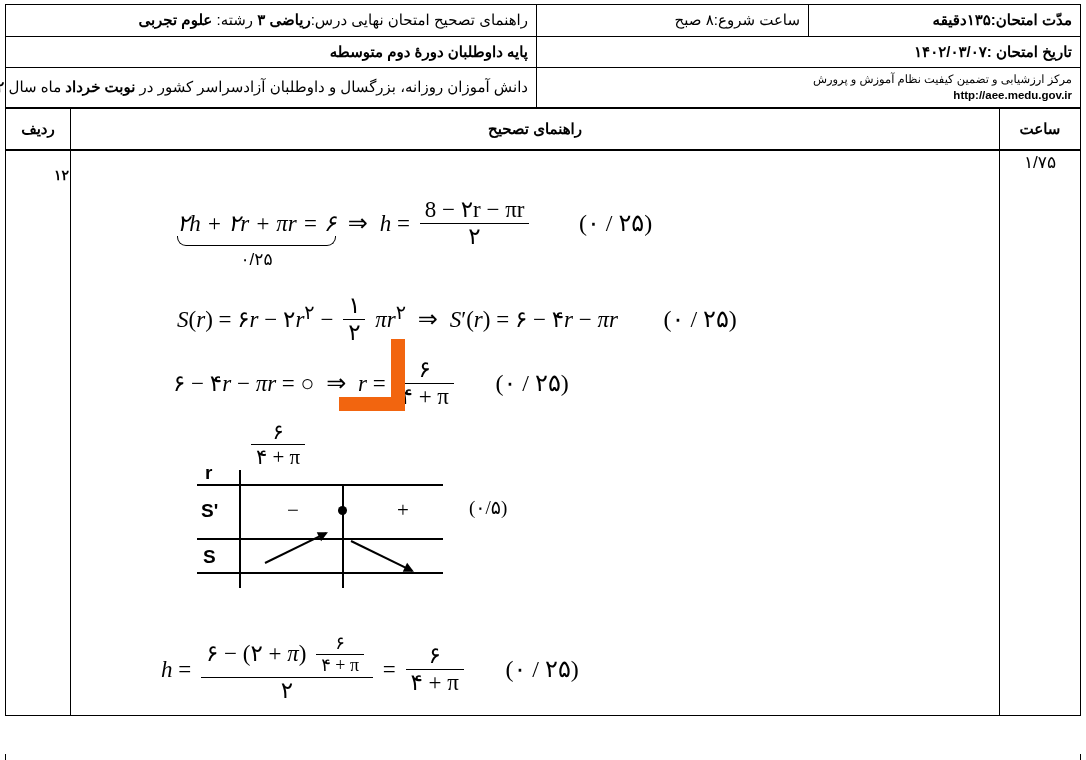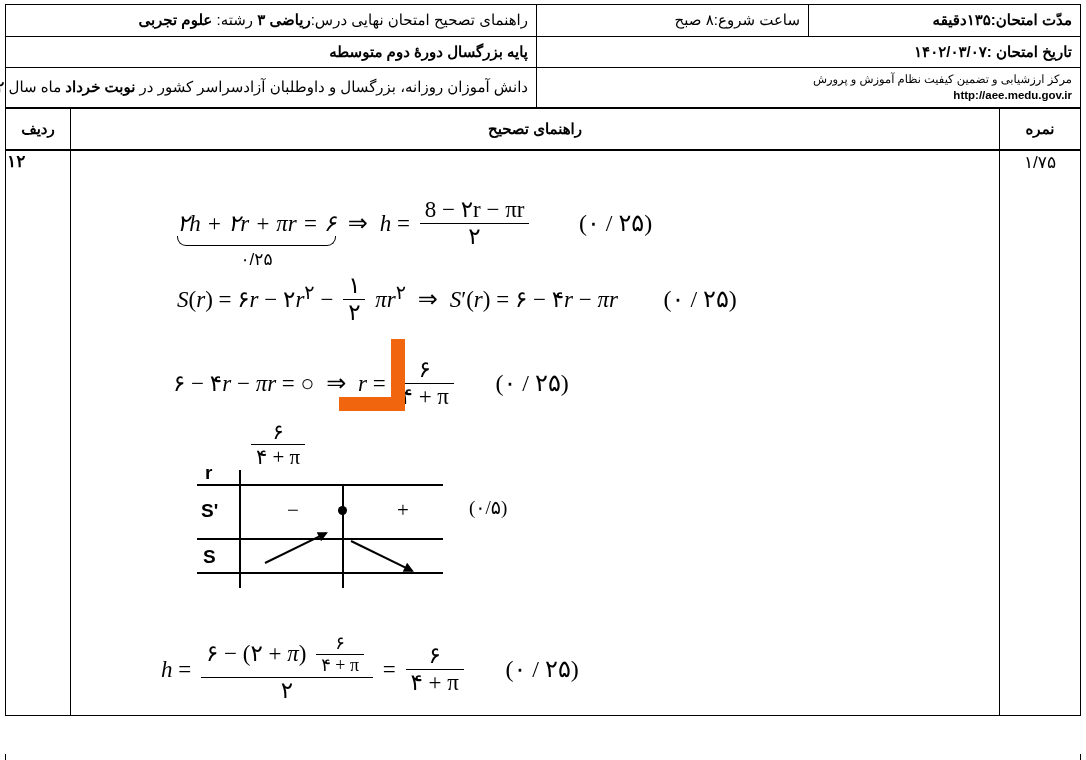--- a/index.html
+++ b/index.html
@@ -72,21 +72,21 @@
     margin: 0 auto;
     border-collapse: collapse;
     table-layout: fixed;
     height: 566px;
   }
   .body-tbl > tbody > tr > td {
     border: 1px solid #000;
     vertical-align: top;
   }
   .c-score  { width: 78px; text-align: center; vertical-align: middle; font-size: 17px; }
-  .c-row    { width: 62px; text-align: left; font-size: 17px; font-weight: bold; padding-top: 0; }
+  .c-row    { width: 62px; text-align: right; font-size: 14px; font-weight: bold; padding-top: 16px; }
   .c-main   { position: relative; padding: 16px; }
 
   
   .math {
     position: relative;
     direction: ltr;
     font-family: "Liberation Serif", serif;
     height: 100%;
   }
   .mline {
@@ -212,38 +212,38 @@
         <td class="r1c1 b">مدّت امتحان:۱۳۵دقیقه</td>
         <td class="r1c2">ساعت شروع:۸ صبح</td>
         <td class="r1c3">
           <span>راهنمای تصحیح امتحان نهایی درس:</span><span class="b">ریاضی ۳</span>
           <span>رشته:</span>
           <span class="b">علوم تجربی</span>
         </td>
       </tr>
       <tr>
         <td class="b" colspan="2">تاریخ امتحان :۱۴۰۲/۰۳/۰۷</td>
-        <td class="b">پایه بزرگسال دورهٔ دوم متوسطه</td>
+        <td class="b">پایه داوطلبان دورهٔ دوم متوسطه</td>
       </tr>
       <tr>
         <td class="small" colspan="2">
           <div>مرکز ارزشیابی و تضمین کیفیت نظام آموزش و پرورش</div>
           <div class="b">http://aee.medu.gov.ir</div>
         </td>
         <td>
           <span>دانش آموزان روزانه، بزرگسال و داوطلبان آزادسراسر کشور در </span><span class="b">نوبت خرداد</span><span> ماه سال </span><span class="b">۱۴۰۲</span>
         </td>
       </tr>
     </tbody>
   </table>
 
   <table class="colhdr">
     <tbody>
       <tr>
-        <td class="c-nomre">نمره</td>
+        <td class="c-nomre">ساعت</td>
         <td>راهنمای تصحیح</td>
         <td class="c-radif">ردیف</td>
       </tr>
     </tbody>
   </table>
 
   <table class="body-tbl">
     <tbody>
       <tr>
         <td class="c-score">۱/۷۵</td>
@@ -256,21 +256,21 @@
               <span style="font-size:24px;">&nbsp;⇒&nbsp;</span>
               <span class="it">h</span> =
               <span class="frac">
                 <span class="num">8 − ۲r − πr</span>
                 <span class="den">۲</span>
               </span>
               <span style="display:inline-block; width:34px;"></span>
               <span class="small-note">(۰ / ۲۵)</span>
             </div>
 
-            <div class="mline" style="left:90px; top:108px;">
+            <div class="mline" style="left:90px; top:128px;">
               <span class="it">S</span>(<span class="it">r</span>) = ۶<span class="it">r</span> − ۲<span class="it">r</span><sup>۲</sup> −
               <span class="frac">
                 <span class="num">۱</span>
                 <span class="den">۲</span>
               </span>
               <span class="it">π</span><span class="it">r</span><sup>۲</sup>
               <span style="font-size:24px;">&nbsp;⇒&nbsp;</span>
               <span class="it">S</span>′(<span class="it">r</span>) = ۶ − ۴<span class="it">r</span> − <span class="it">π</span><span class="it">r</span>
               <span style="display:inline-block; width:34px;"></span>
               <span class="small-note">(۰ / ۲۵)</span>

